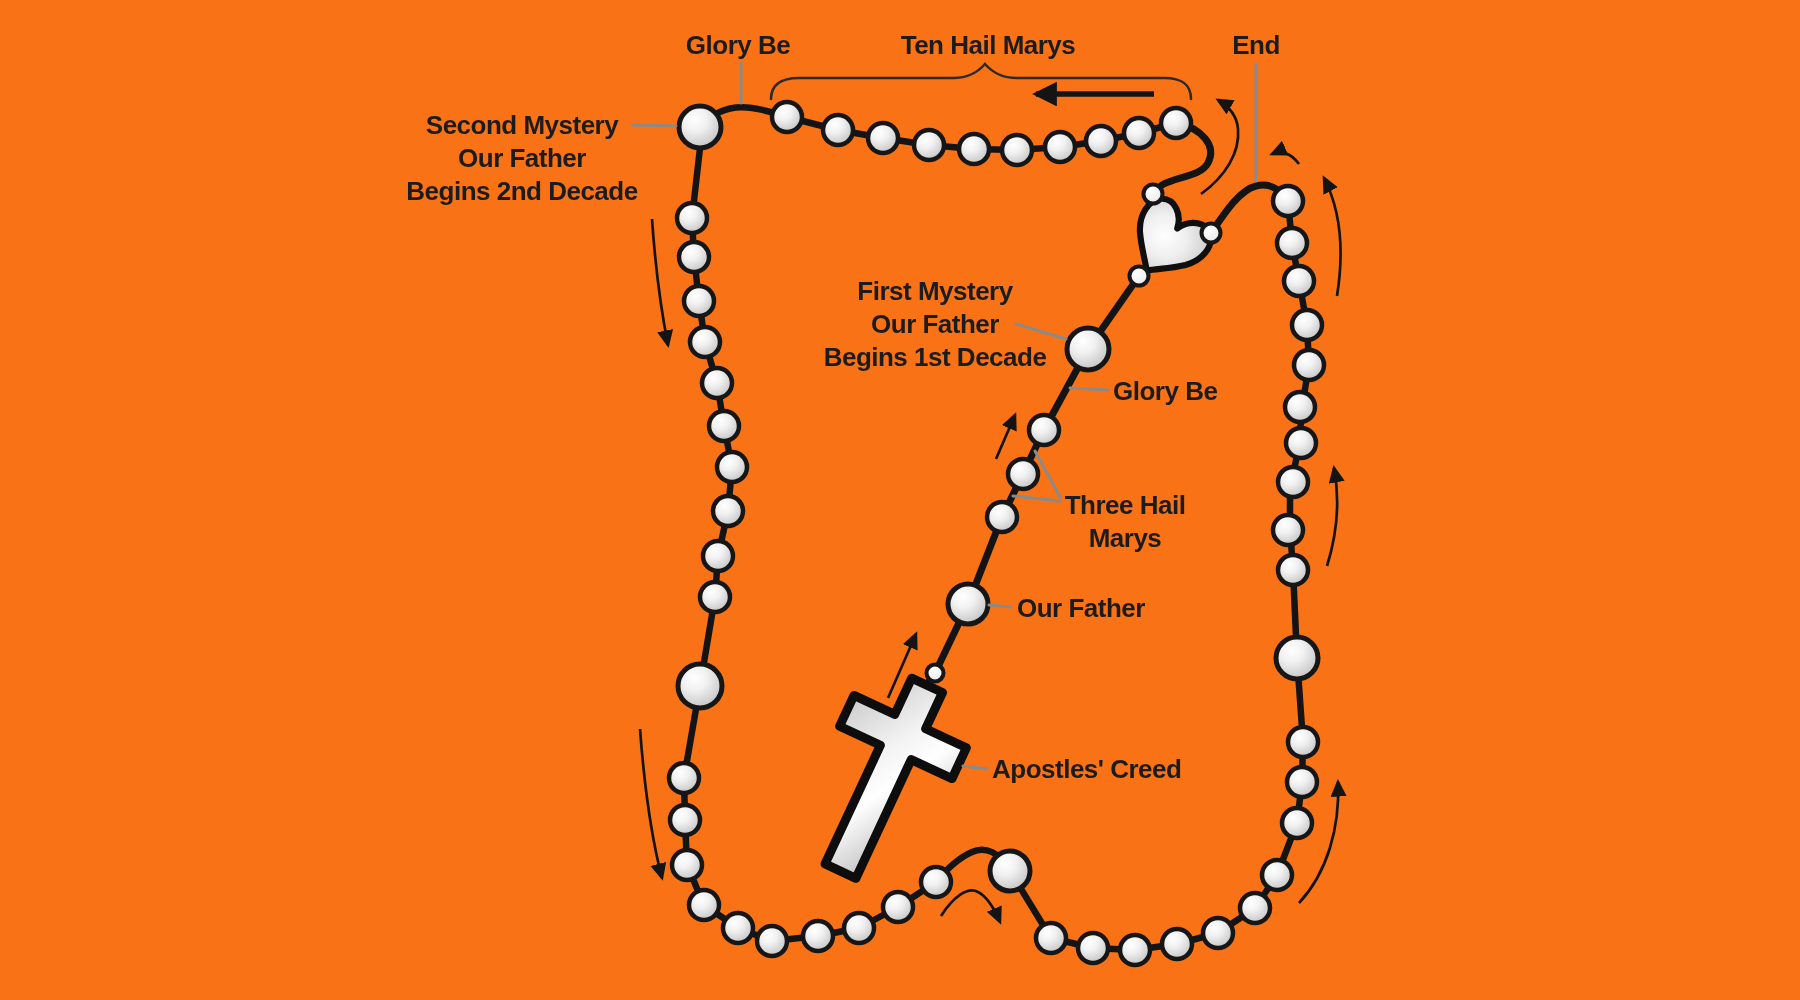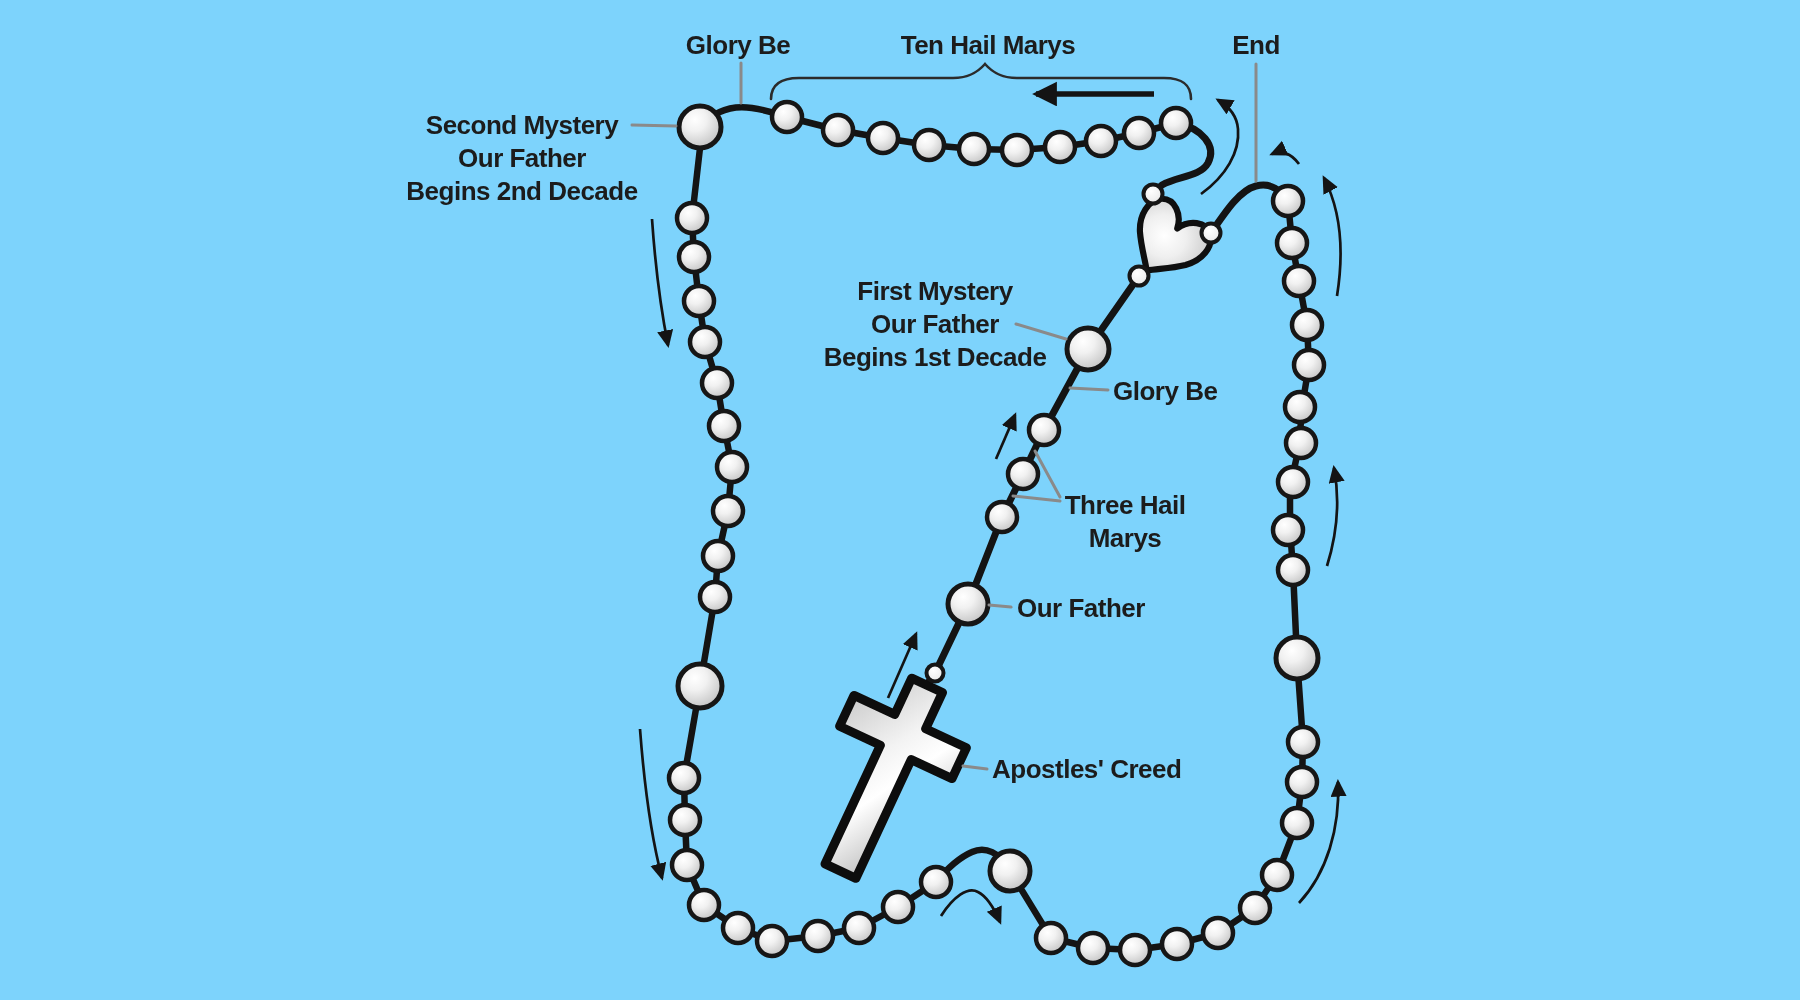--- a/index.html
+++ b/index.html
@@ -1,17 +1,17 @@
 <!DOCTYPE html>
 <html><head>
 <meta charset="utf-8">
 <style>
   html,body{margin:0;padding:0;background:#ffffff;}
   body{width:1800px;height:1000px;overflow:hidden;font-family:"Liberation Sans","DejaVu Sans",sans-serif;}
-  #stage{position:relative;width:1800px;height:1000px;background:#7dd3fc;text-align:right;}
+  #stage{position:relative;width:1800px;height:1000px;background:#f97316;text-align:right;}
   svg{position:absolute;left:0;top:0;}
   .chain{fill:none;stroke:#141414;stroke-linecap:round;stroke-linejoin:round;}
   .brace{fill:none;stroke:#2b2b2b;stroke-width:2.6;stroke-linecap:round;}
   .arrow{fill:none;stroke:#141414;stroke-linecap:butt;}
   .arrow.thin{stroke-width:2.7;}
   .arrow.bold{stroke-width:5.5;}
   .bead{fill:url(#gBead);stroke:#161616;stroke-width:4.5;}
   .bead.big{stroke-width:5;}
   .connector{fill:url(#gCon);stroke:#161616;stroke-width:4;}
   .heart{fill:url(#gHeart);stroke:#0f0f0f;stroke-width:7;stroke-linejoin:round;}

